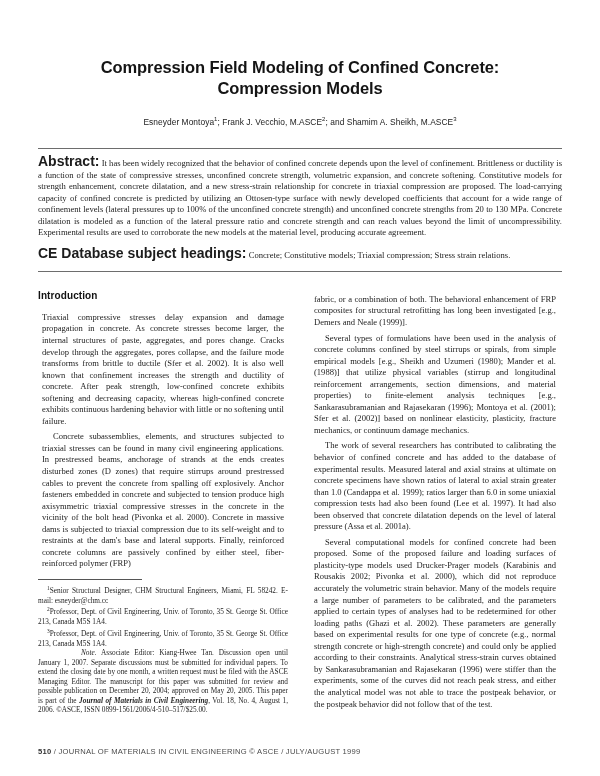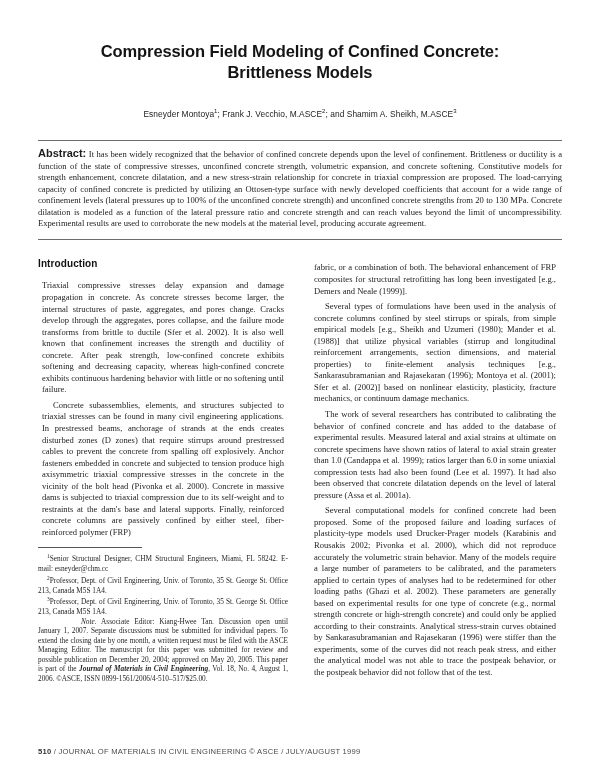--- a/index.html
+++ b/index.html
@@ -24,22 +24,22 @@
   }
 
   
   .title {
     font-family: "Liberation Sans", sans-serif;
     font-weight: bold;
     font-size: 16.5px;
     line-height: 21px;
     text-align: center;
     color: #141414;
-    margin: 8px;
-    padding-top: 33px;
+    margin: 0;
+    padding-top: 57px;
     letter-spacing: -0.1px;
   }
   .authors {
     font-family: "Liberation Sans", sans-serif;
     font-size: 8.4px;
     text-align: center;
     color: #222;
     margin: 0;
     padding-top: 17px;
     letter-spacing: 0.05px;
@@ -61,21 +61,21 @@
     line-height: 11.55px;
     text-align: justify;
     margin: 0;
     padding-top: 7px;
     color: #1c1c1c;
   }
   .abstract .lead,
   .meta .lead {
     font-family: "Liberation Sans", sans-serif;
     font-weight: bold;
-    font-size: 11px;
+    font-size: 14px;
   }
   .meta {
     font-size: 8.6px;
     line-height: 11.5px;
     margin: 0;
     padding-top: 9px;
     color: #1c1c1c;
   }
 
   
@@ -140,33 +140,37 @@
   }
   .footer .pg { font-weight: bold; color: #333; margin-top: 24px; }
 </style>
 </head>
 <body>
 
 <div class="page">
 
   <h1 class="title">
     <span>Compression Field Modeling of Confined Concrete:</span><br>
-    <span>Brittleness Models</span>
+    <span>Compression Models</span>
   </h1>
 
   <p class="authors">Esneyder Montoya<sup>1</sup>; Frank J. Vecchio, M.ASCE<sup>2</sup>; and Shamim A. Sheikh, M.ASCE<sup>3</sup></p>
 
   <div class="rule top"></div>
 
   <p class="abstract">
     <span class="lead">Abstract:</span>
     <span>It has been widely recognized that the behavior of confined concrete depends upon the level of confinement. Brittleness or ductility is a function of the state of compressive stresses, unconfined concrete strength, volumetric expansion, and concrete softening. Constitutive models for strength enhancement, concrete dilatation, and a new stress-strain relationship for concrete in triaxial compression are proposed. The load-carrying capacity of confined concrete is predicted by utilizing an Ottosen-type surface with newly developed coefficients that account for a wide range of confinement levels (lateral pressures up to 100% of the unconfined concrete strength) and unconfined concrete strengths from 20 to 130 MPa. Concrete dilatation is modeled as a function of the lateral pressure ratio and concrete strength and can reach values beyond the limit of uncompressibility. Experimental results are used to corroborate the new models at the material level, producing accurate agreement.</span>
   </p>
 
 
+  <p class="meta">
+    <span class="lead">CE Database subject headings:</span>
+    <span>Concrete; Constitutive models; Triaxial compression; Stress strain relations.</span>
+  </p>
 
   <div class="rule bottom"></div>
 
   <div class="columns">
 
     <div class="col">
       <h2 class="section">Introduction</h2>
       <p class="body">Triaxial compressive stresses delay expansion and damage propagation in concrete. As concrete stresses become larger, the internal structures of paste, aggregates, and pores change. Cracks develop through the aggregates, pores collapse, and the failure mode transforms from brittle to ductile (Sfer et al. 2002). It is also well known that confinement increases the strength and ductility of concrete. After peak strength, low-confined concrete exhibits softening and decreasing capacity, whereas high-confined concrete exhibits continuous hardening behavior with little or no softening until failure.</p>
       <p class="body">Concrete subassemblies, elements, and structures subjected to triaxial stresses can be found in many civil engineering applications. In prestressed beams, anchorage of strands at the ends creates disturbed zones (D zones) that require stirrups around prestressed cables to prevent the concrete from spalling off explosively. Anchor fasteners embedded in concrete and subjected to tension produce high axisymmetric triaxial compressive stresses in the concrete in the vicinity of the bolt head (Pivonka et al. 2000). Concrete in massive dams is subjected to triaxial compression due to its self-weight and to restraints at the dam's base and lateral supports. Finally, reinforced concrete columns are passively confined by either steel, fiber-reinforced polymer (FRP)</p>
 

